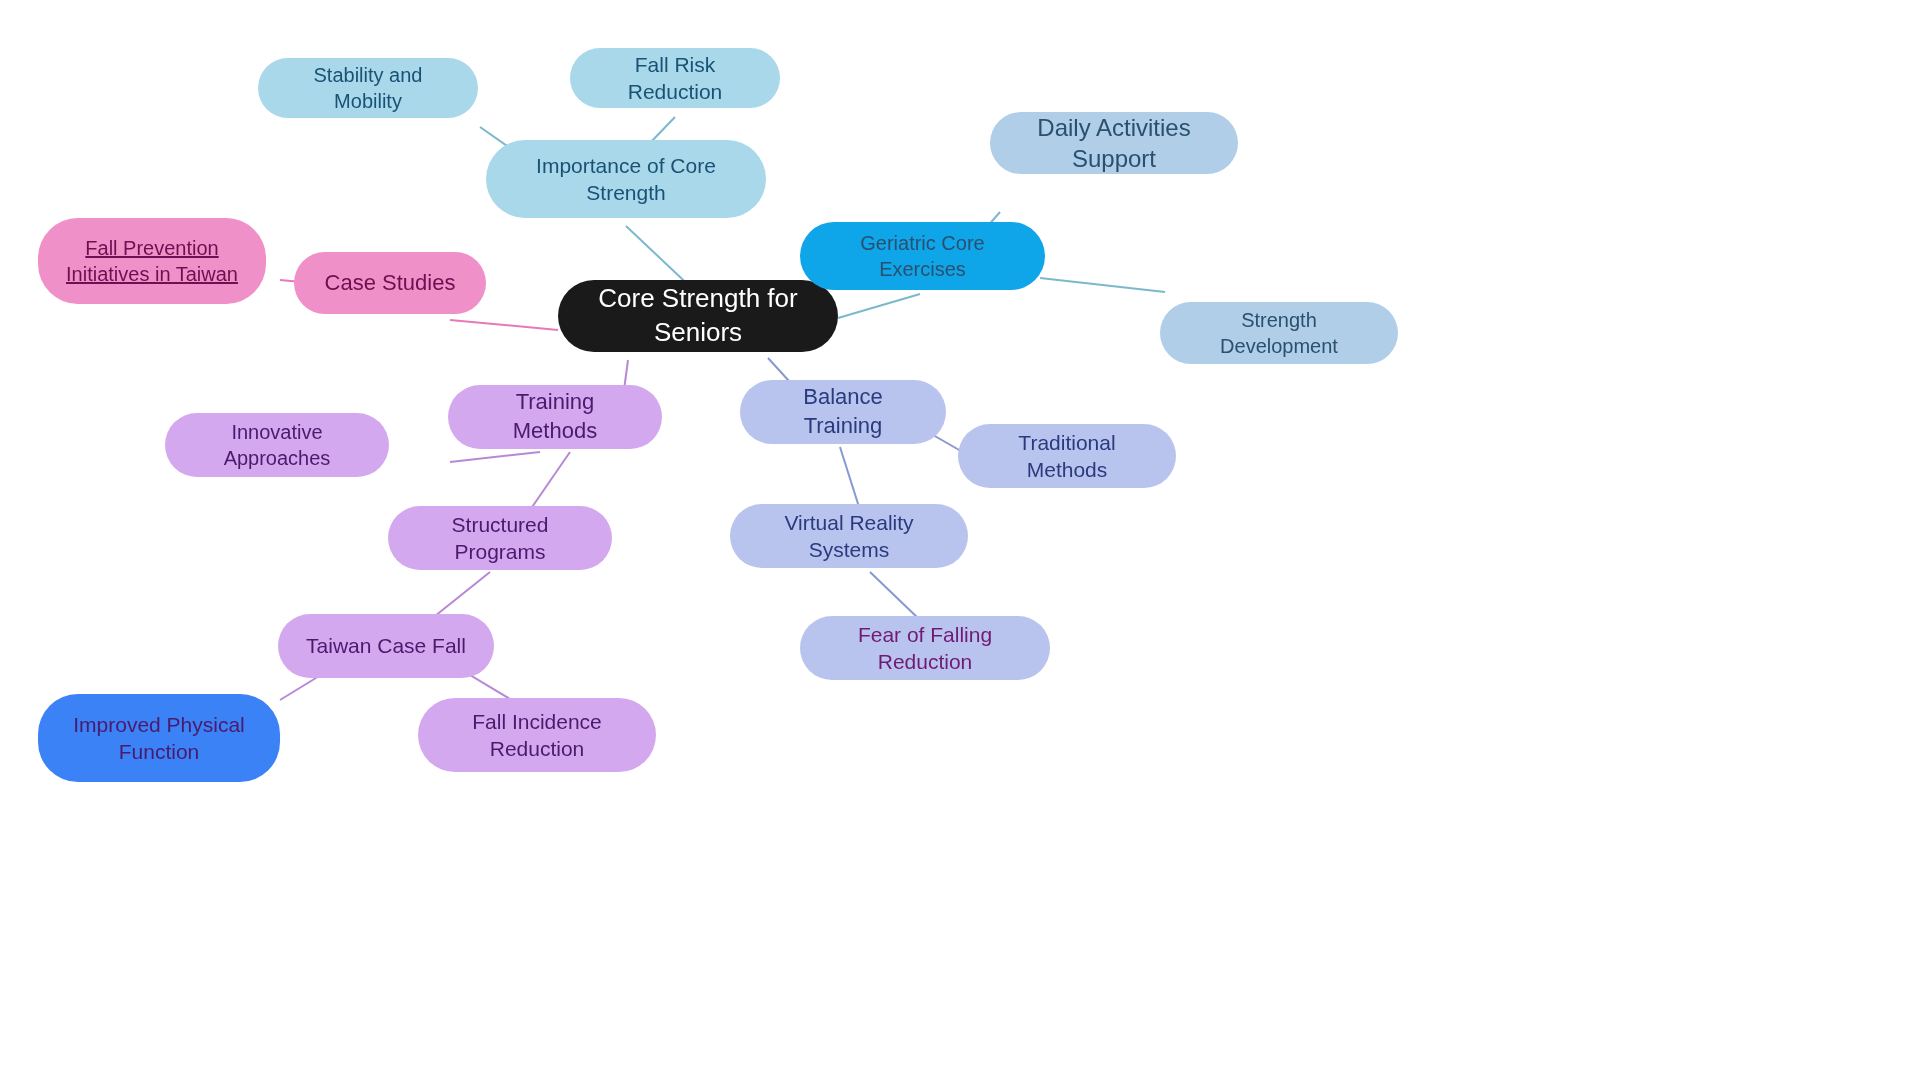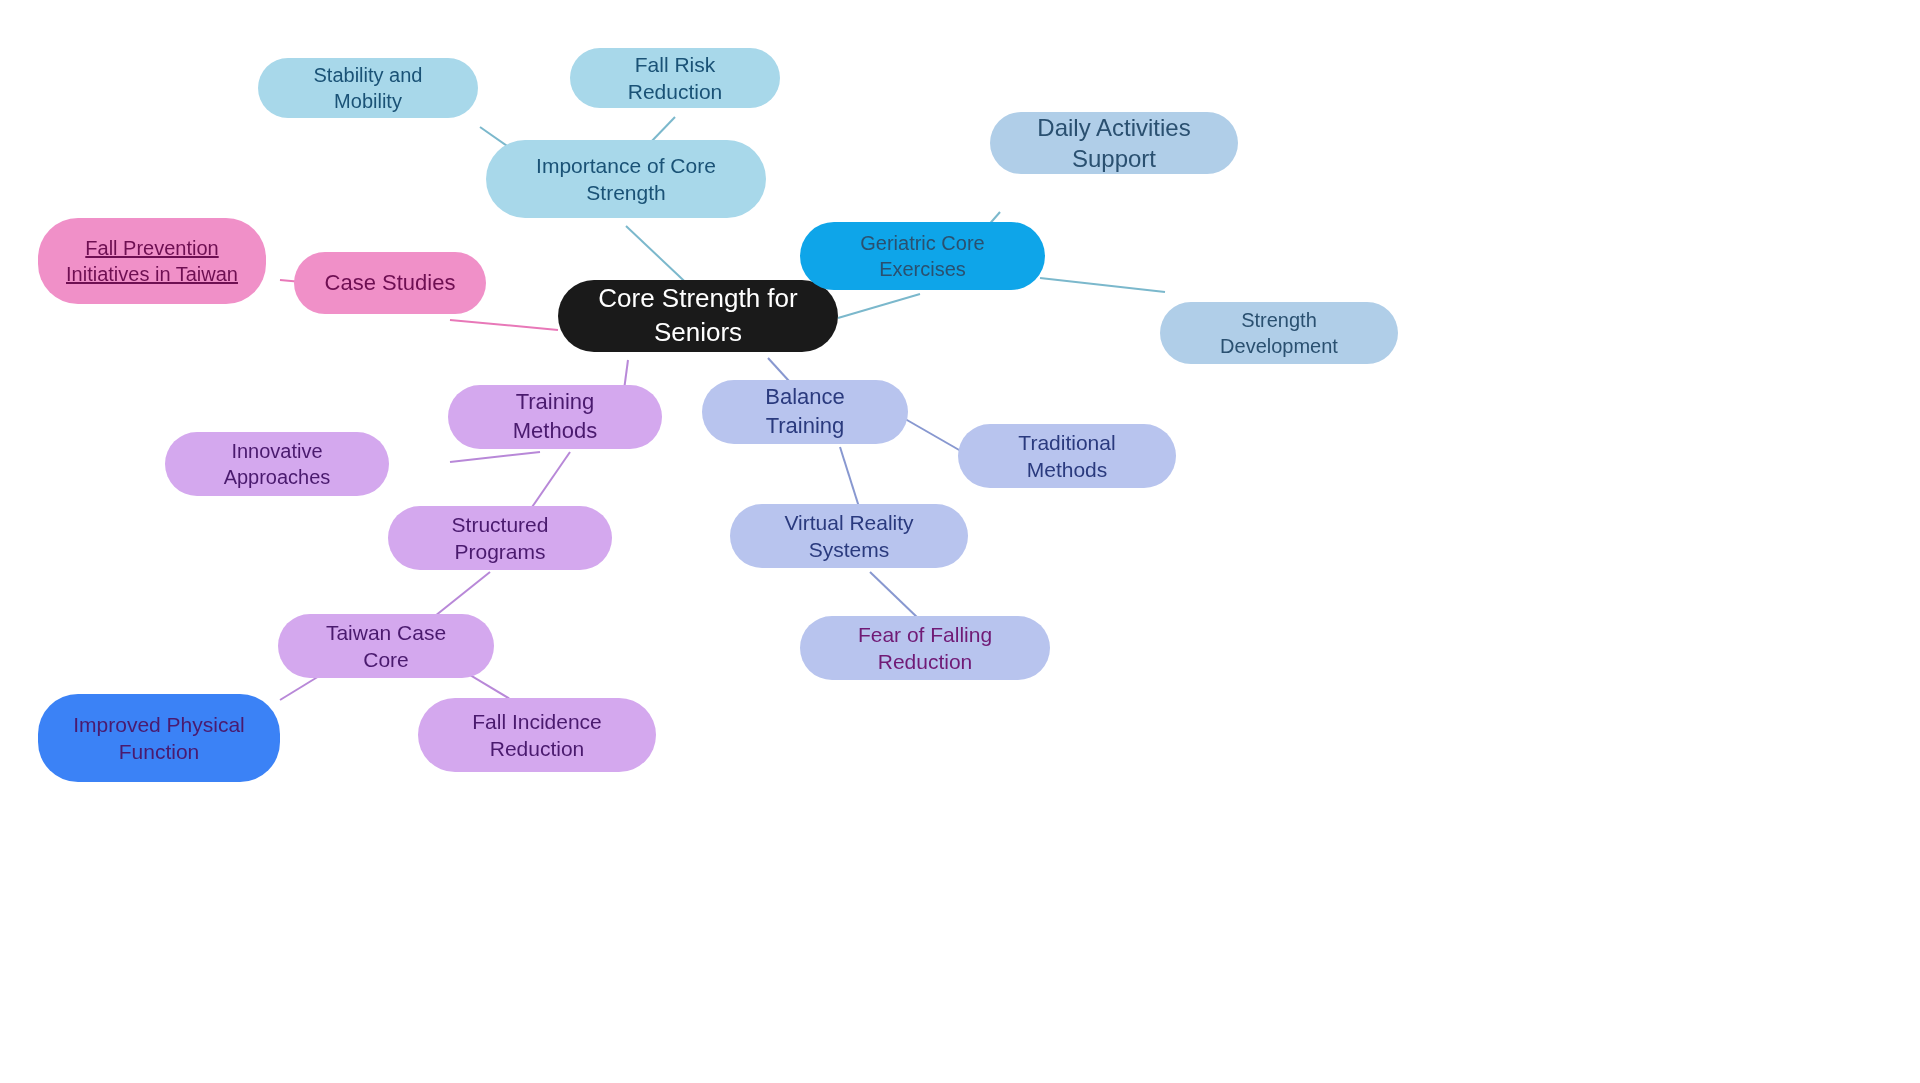--- a/index.html
+++ b/index.html
@@ -128,29 +128,29 @@
 <div class="node node-blue-pale" style="left:990px; top:112px; width:248px; height:62px; font-size:24px; background:#b0cee8; color:#2a5070;">Daily Activities Support</div>
 
 <div class="node node-blue-pale" style="left:1160px; top:262px; width:238px; height:62px; font-size:20px; background:#b0cee8; color:#2a5070;margin-top:40px;">Strength Development</div>
 
 <div class="node node-pink" style="left:294px; top:252px; width:192px; height:62px; font-size:22px; background:#f090c8; color:#6e0f52;">Case Studies</div>
 
 <div class="node node-pink" style="left:38px; top:218px; width:228px; height:86px; font-size:20px; background:#f090c8; color:#6e0f52;text-decoration:underline;">Fall Prevention Initiatives in Taiwan</div>
 
 <div class="node node-purple-light" style="left:448px; top:385px; width:214px; height:64px; font-size:22px; background:#d4a8ee; color:#4a1a6e;">Training Methods</div>
 
-<div class="node node-purple-light" style="left:165px; top:432px; width:224px; height:64px; font-size:20px; background:#d4a8ee; color:#4a1a6e;">Innovative Approaches</div>
+<div class="node node-purple-light" style="left:165px; top:413px; width:224px; height:64px; font-size:20px; background:#d4a8ee; color:#4a1a6e;">Innovative Approaches</div>
 
 <div class="node node-purple-light" style="left:388px; top:506px; width:224px; height:64px; font-size:21px; background:#d4a8ee; color:#4a1a6e;">Structured Programs</div>
 
-<div class="node node-purple-light" style="left:278px; top:614px; width:216px; height:64px; font-size:21px; background:#d4a8ee; color:#4a1a6e;">Taiwan Case Core</div>
+<div class="node node-purple-light" style="left:278px; top:614px; width:216px; height:64px; font-size:21px; background:#d4a8ee; color:#4a1a6e;">Taiwan Case Fall</div>
 
 <div class="node node-purple-light" style="left:38px; top:694px; width:242px; height:88px; font-size:21px; background:#3b82f6; color:#4a1a6e;">Improved Physical Function</div>
 
 <div class="node node-purple-light" style="left:418px; top:698px; width:238px; height:74px; font-size:21px; background:#d4a8ee; color:#4a1a6e;">Fall Incidence Reduction</div>
 
-<div class="node node-periwinkle" style="left:702px; top:380px; width:206px; height:64px; font-size:22px; background:#b8c4ee; color:#2a3a7e;">Balance Training</div>
+<div class="node node-periwinkle" style="left:740px; top:380px; width:206px; height:64px; font-size:22px; background:#b8c4ee; color:#2a3a7e;">Balance Training</div>
 
 <div class="node node-periwinkle" style="left:958px; top:424px; width:218px; height:64px; font-size:21px; background:#b8c4ee; color:#2a3a7e;">Traditional Methods</div>
 
 <div class="node node-periwinkle" style="left:730px; top:504px; width:238px; height:64px; font-size:21px; background:#b8c4ee; color:#2a3a7e;">Virtual Reality Systems</div>
 
 <div class="node node-periwinkle" style="left:800px; top:616px; width:250px; height:64px; font-size:21px; background:#b8c4ee; color:#701a75;">Fear of Falling Reduction</div>
 
 </body></html>

